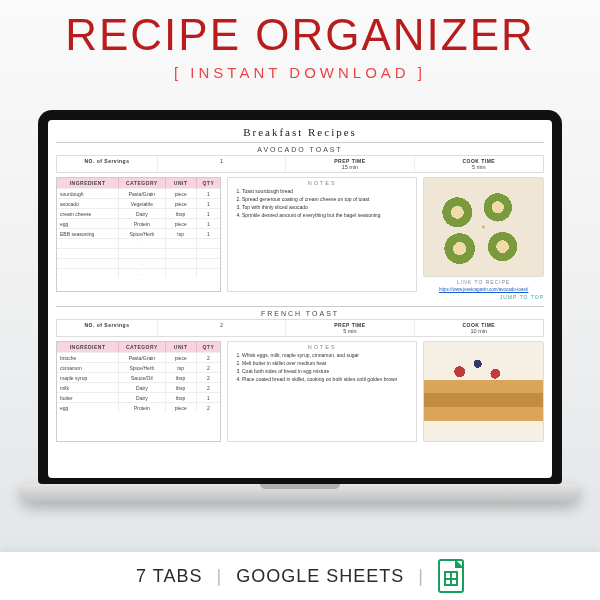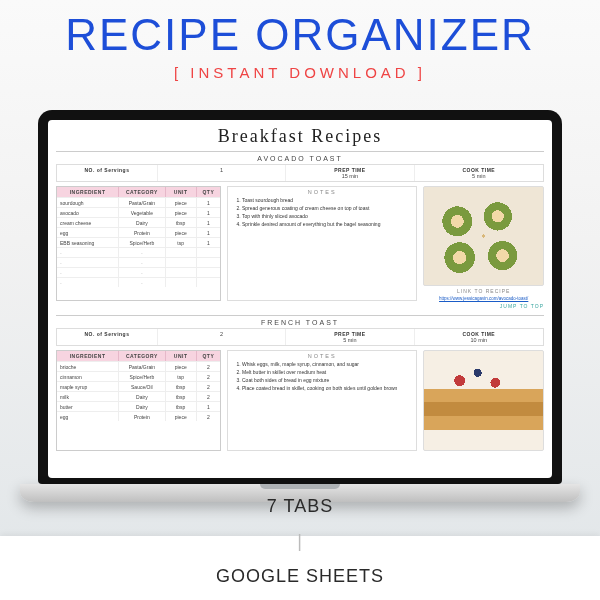--- a/index.html
+++ b/index.html
@@ -6,21 +6,21 @@
   body {
     width: 600px; height: 600px;
     font-family: -apple-system, Helvetica, Arial, sans-serif;
     background: linear-gradient(180deg, #fafafa 0%, #f2f2f2 40%, #e0e5e8 100%);
     position: relative; overflow: hidden;
   }
   .hero {
     position: absolute; top: 10px; left: 0; right: 0; text-align: center;
   }
   .hero-title {
-    font-size: 44px; font-weight: 300; letter-spacing: 2px; color: #1d4ed8;
+    font-size: 44px; font-weight: 300; letter-spacing: 2px; color: #b91c1c;
     font-family: "Helvetica Neue", Arial, sans-serif;
   }
   .hero-sub {
     font-size: 15px; letter-spacing: 4px; color: #ef4444; margin-top: 4px;
     font-weight: 400;
   }
   .laptop {
     position: absolute; left: 50%; top: 110px; transform: translateX(-50%);
     width: 560px; height: 400px;
   }
@@ -38,21 +38,21 @@
     position: absolute; left: 0; right: 0; bottom: 8px; height: 18px;
     background: linear-gradient(180deg, #e5e5e5, #bfbfbf);
     border-radius: 0 0 14px 14px / 0 0 10px 10px;
     box-shadow: 0 6px 14px rgba(0,0,0,0.25);
   }
   .base::after {
     content: ""; position: absolute; top: 0; left: 50%; transform: translateX(-50%);
     width: 80px; height: 5px; background: #aeb2b5; border-radius: 0 0 6px 6px;
   }
   .page-title {
-    text-align: center; font-size: 18px; letter-spacing: 2px;
+    text-align: center; font-size: 11px; letter-spacing: 2px;
     padding: 6px 3px 4px; font-weight: 400; color: #222;
     font-family: Georgia, serif;
   }
   .recipe-block { padding: 0 8px 6px; }
   .recipe-name {
     text-align: center; font-size: 7px; letter-spacing: 2px;
     border-top: 1px solid #ccc; padding: 3px 0 2px; color: #444;
   }
   .meta-row {
     display: grid; grid-template-columns: 1.1fr 1.4fr 1.4fr 1.4fr;
@@ -104,25 +104,24 @@
       radial-gradient(circle at 30% 30%, #c23b3b 0 5%, transparent 5%),
       radial-gradient(circle at 45% 22%, #2b3a6b 0 4%, transparent 4%),
       radial-gradient(circle at 60% 32%, #c23b3b 0 5%, transparent 5%),
       linear-gradient(180deg, transparent 0 38%, #d9a55a 38% 52%, #c28b3f 52% 66%, #d9a55a 66% 80%, transparent 80%),
       #f6efe4;
   }
   .link-label { font-size: 5px; letter-spacing: 1px; color: #888; text-align: center; }
   .link-url { font-size: 4.5px; color: #1a5cc7; text-decoration: underline; text-align: center; word-break: break-all; }
   .jump { text-align: right; font-size: 5px; letter-spacing: 1px; color: #3aa6a0; margin-top: 2px; }
   .footer {
-    position: absolute; left: 0; right: 0; bottom: 0; height: 64px;
+    position: absolute; left: 0; right: 0; bottom: 0; height: 48px;
     background: #fff; display: flex; align-items: center; justify-content: center;
     gap: 14px; font-size: 18px; color: #2a2a2a; font-weight: 400; letter-spacing: 1px;
     box-shadow: 0 -2px 6px rgba(0,0,0,0.06);
-    flex-direction: column;
   }
   .footer .sep { color: #bbb; font-weight: 300; }
   .sheets-icon {
     width: 26px; height: 34px; position: relative;
     background: #fff; border: 2px solid #1a9e5c; border-radius: 3px;
   }
   .sheets-icon::before {
     content: ""; position: absolute; right: -2px; top: -2px; width: 9px; height: 9px;
     background: #1a9e5c; clip-path: polygon(0 0, 100% 100%, 0 100%);
   }

